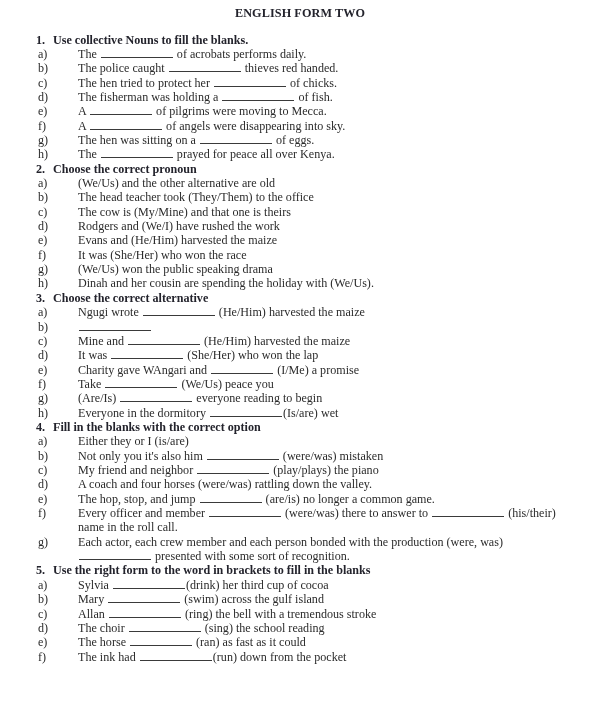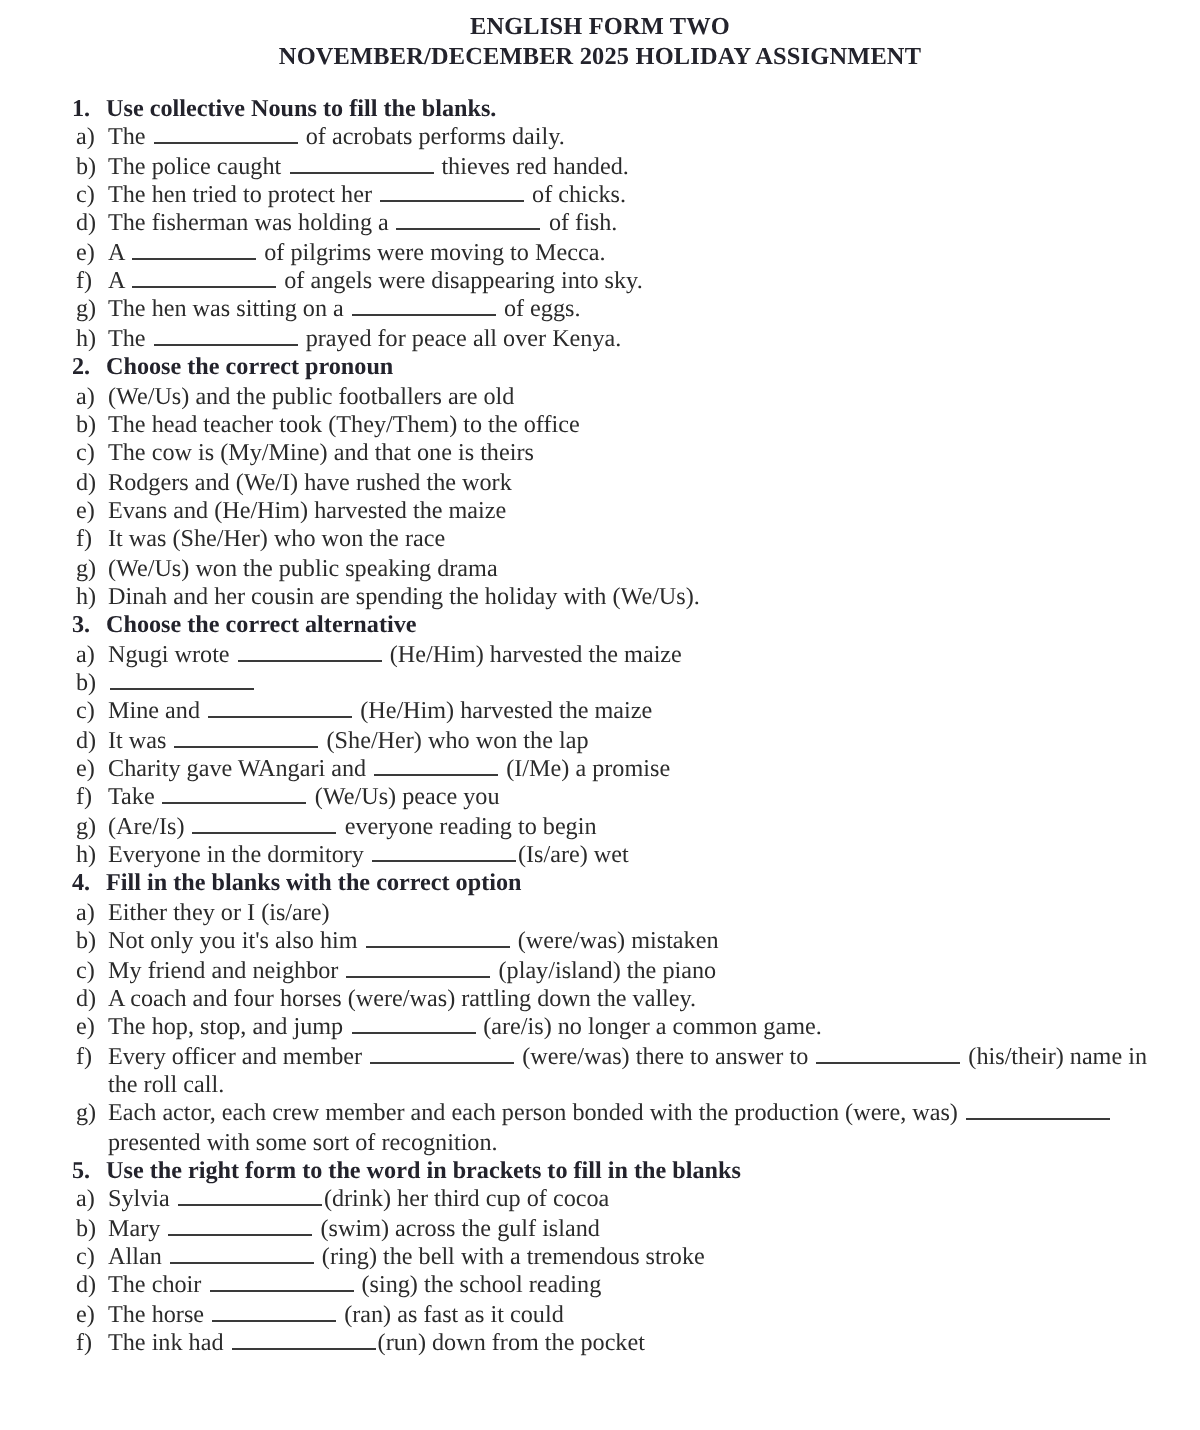--- a/index.html
+++ b/index.html
@@ -63,39 +63,39 @@
   }
   .item .letter {
     width: 16px;
     flex: 0 0 16px;
     margin-left: 24px;
     text-align: left;
   }
   .item .body {
     flex: 1 1 auto;
     padding-right: 8px;
+    margin-left: 24px;
   }
   .blank {
     display: inline-block;
     border-bottom: 1px solid #3a3a3a;
     vertical-align: baseline;
     height: 0.82em;
     margin: 0 1px;
   }
   .b-md { width: 62px; }
   .b-lg { width: 72px; }
 </style>
 </head>
 <body>
 
 <div class="page">
 
   <div class="title-block">
     <div class="title-line">ENGLISH FORM TWO</div>
-    <div class="title-line">NOVEMBER/DECEMBER 2025 HOLIDAY ASSIGNMENT</div>
   </div>
 
   <div id="sections-host">
       <div class="section">
         <div class="section-heading">
           <span class="num">1.</span>
           <span class="htext">Use collective Nouns to fill the blanks.</span>
         </div>
         <div class="item">
           <span class="letter">a)</span>
@@ -130,21 +130,21 @@
           <span class="body"><span>The </span><span class="blank b-lg"></span><span> prayed for peace all over Kenya.</span></span>
         </div>
       </div>
       <div class="section">
         <div class="section-heading">
           <span class="num">2.</span>
           <span class="htext">Choose the correct pronoun</span>
         </div>
         <div class="item">
           <span class="letter">a)</span>
-          <span class="body"><span>(We/Us) and the public footballers are old</span></span>
+          <span class="body"><span>(We/Us) and the other alternative are old</span></span>
         </div>
         <div class="item">
           <span class="letter">b)</span>
           <span class="body"><span>The head teacher took (They/Them) to the office</span></span>
         </div>
         <div class="item">
           <span class="letter">c)</span>
           <span class="body"><span>The cow is (My/Mine) and that one is theirs</span></span>
         </div>
         <div class="item">
@@ -214,21 +214,21 @@
         <div class="item">
           <span class="letter">a)</span>
           <span class="body"><span>Either they or I (is/are)</span></span>
         </div>
         <div class="item">
           <span class="letter">b)</span>
           <span class="body"><span>Not only you it's also him </span><span class="blank b-lg"></span><span> (were/was) mistaken</span></span>
         </div>
         <div class="item">
           <span class="letter">c)</span>
-          <span class="body"><span>My friend and neighbor </span><span class="blank b-lg"></span><span> (play/island) the piano</span></span>
+          <span class="body"><span>My friend and neighbor </span><span class="blank b-lg"></span><span> (play/plays) the piano</span></span>
         </div>
         <div class="item">
           <span class="letter">d)</span>
           <span class="body"><span>A coach and four horses (were/was) rattling down the valley.</span></span>
         </div>
         <div class="item">
           <span class="letter">e)</span>
           <span class="body"><span>The hop, stop, and jump </span><span class="blank b-md"></span><span> (are/is) no longer a common game.</span></span>
         </div>
         <div class="item">

